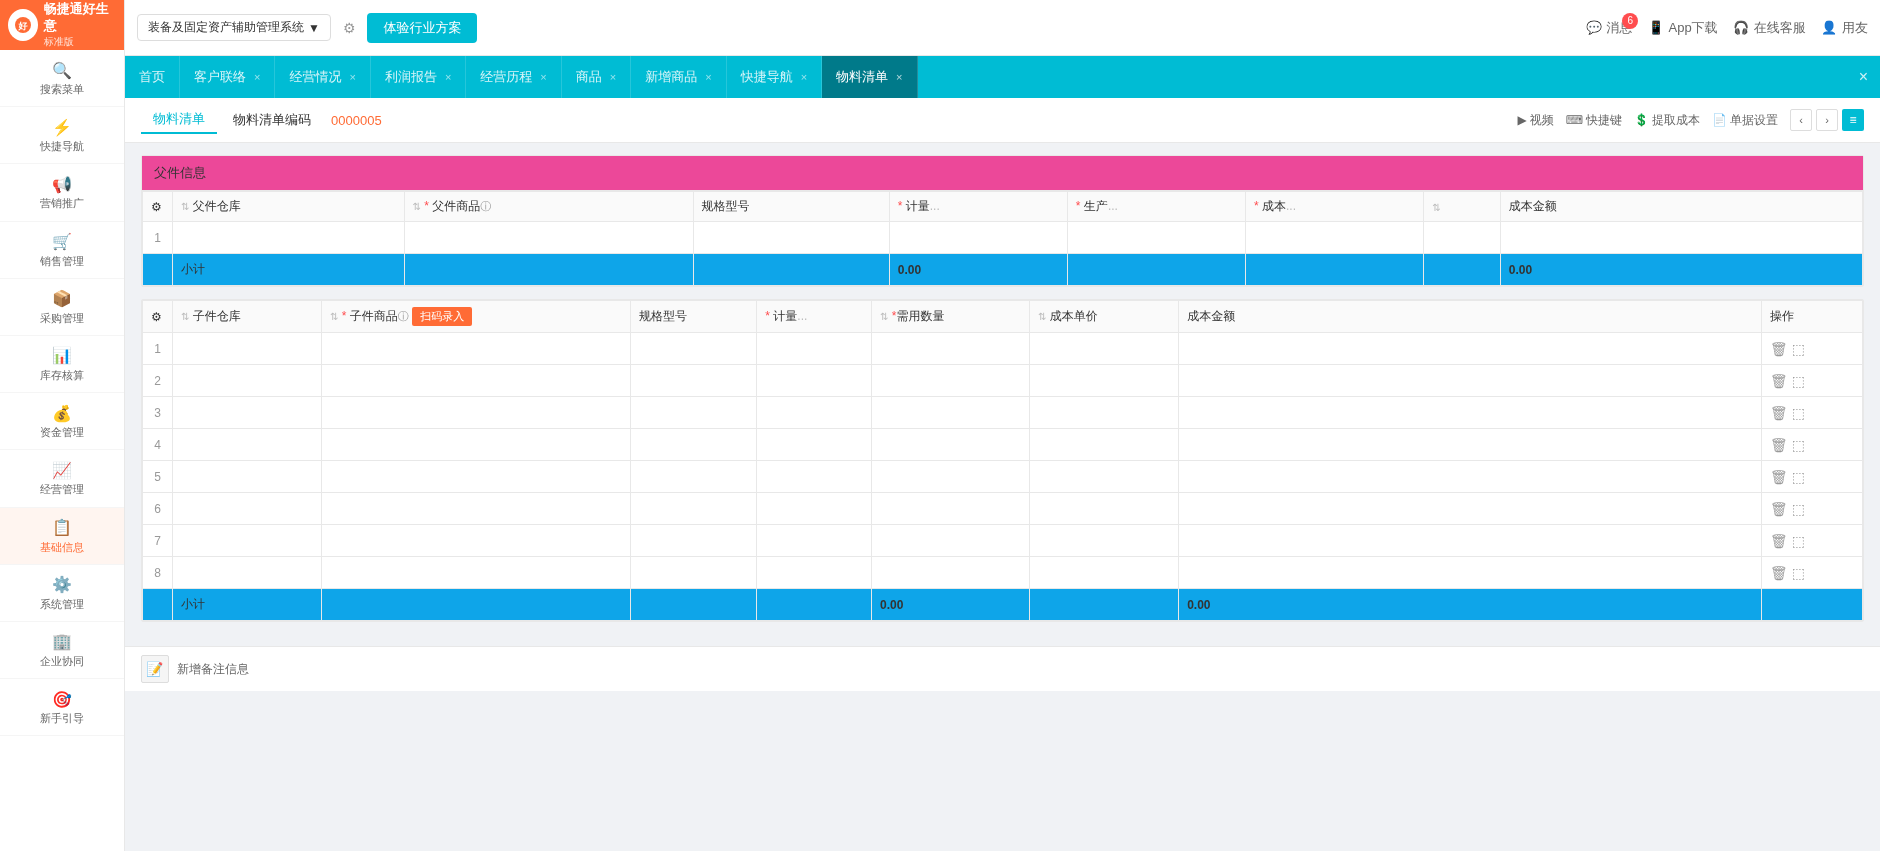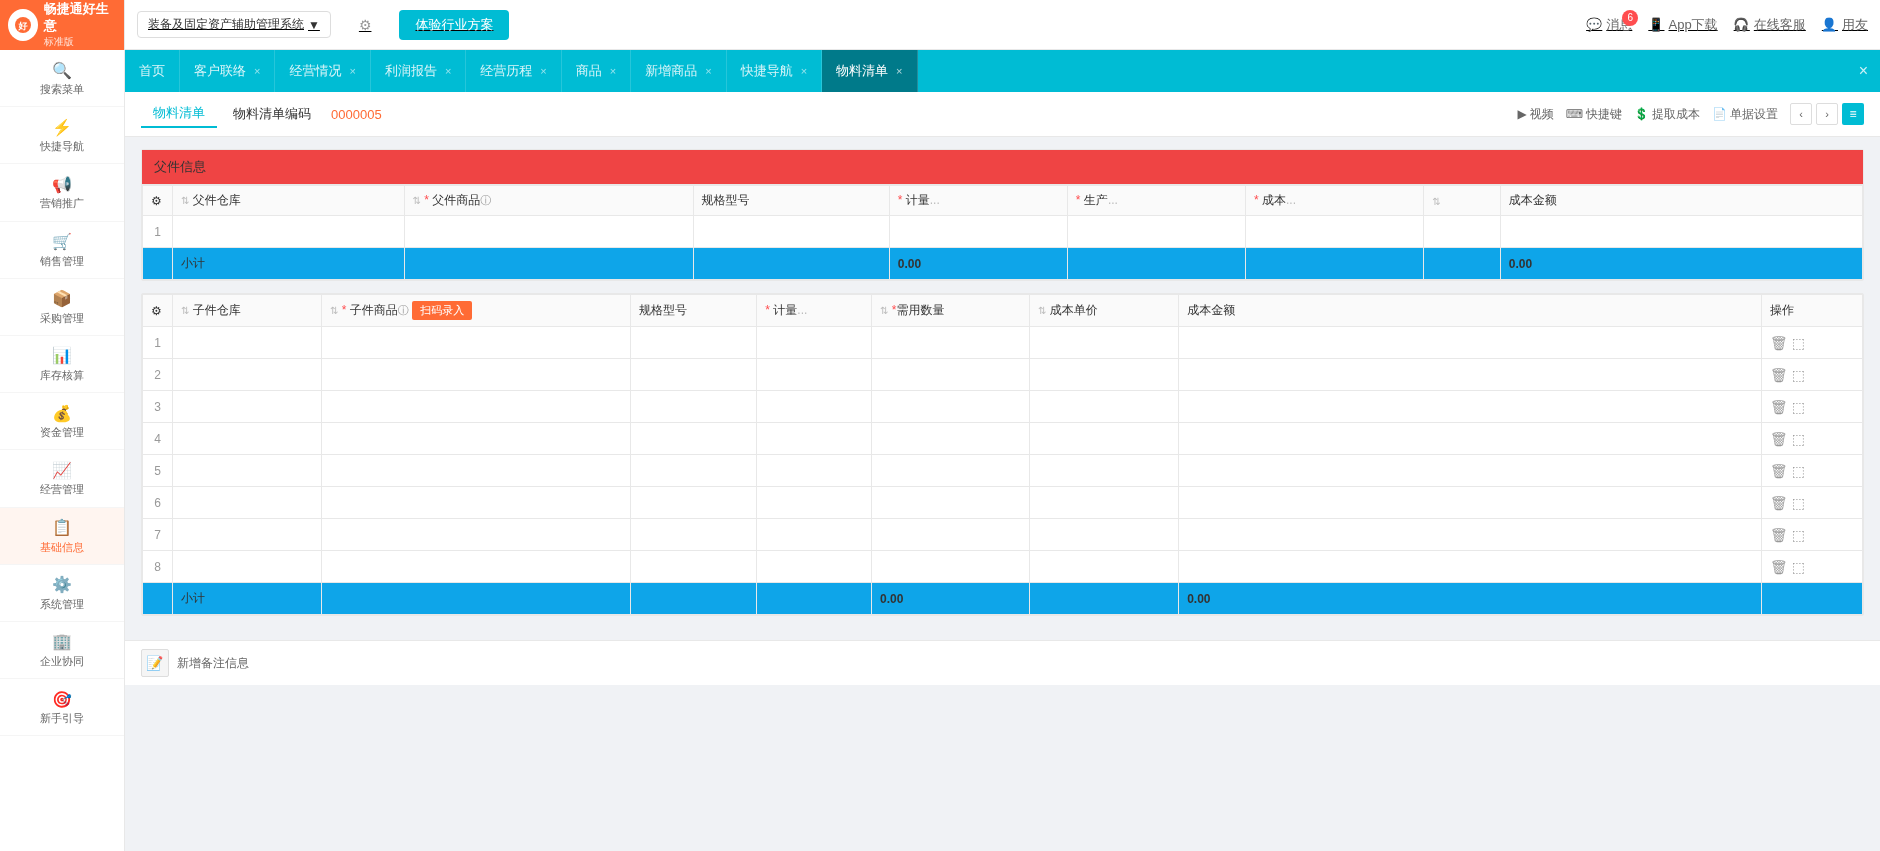--- a/index.html
+++ b/index.html
@@ -15,21 +15,21 @@
     .sidebar-nav { flex: 1; overflow-y: auto; }
     .sidebar-item { display: flex; flex-direction: column; align-items: center; padding: 10px 4px; cursor: pointer; color: #666; font-size: 11px; gap: 3px; border-bottom: 1px solid #f5f5f5; }
     .sidebar-item.active { background: #fff5f0; color: #ff6b35; }
     .sidebar-item-icon { width: 20px; height: 20px; display: flex; align-items: center; justify-content: center; font-size: 16px; }
     .sidebar-item-label { text-align: center; line-height: 1.2; }
 
     
     .main { flex: 1; display: flex; flex-direction: column; overflow: hidden; }
 
     
-    .topbar { background: #fff; height: 50px; display: flex; align-items: center; padding: 0 12px; border-bottom: 1px solid #e8e8e8; gap: 28px; text-decoration: underline; }
+    .topbar { background: #fff; height: 56px; display: flex; align-items: center; padding: 0 12px; border-bottom: 1px solid #e8e8e8; gap: 12px; }
     .topbar-system-select { display: flex; align-items: center; gap: 4px; border: 1px solid #ddd; border-radius: 4px; padding: 4px 10px; cursor: pointer; font-size: 12px; color: #333; }
     .topbar-trial-btn { background: #00bcd4; color: #fff; border: none; border-radius: 4px; padding: 6px 16px; font-size: 13px; cursor: pointer; }
     .topbar-right { margin-left: auto; display: flex; align-items: center; gap: 16px; color: #666; font-size: 13px; }
     .topbar-right-item { display: flex; align-items: center; gap: 4px; cursor: pointer; position: relative; }
     .badge { background: #ff4d4f; color: #fff; border-radius: 50%; width: 16px; height: 16px; font-size: 10px; display: flex; align-items: center; justify-content: center; position: absolute; top: -6px; right: -6px; }
 
     
     .nav-tabs { background: #00bcd4; display: flex; align-items: center; height: 42px; padding: 0 0 0 0; overflow: hidden; }
     .nav-tab { padding: 0 14px; height: 42px; display: flex; align-items: center; color: rgba(255,255,255,0.85); font-size: 13px; cursor: pointer; white-space: nowrap; border-right: 1px solid rgba(255,255,255,0.15); gap: 4px; }
     .nav-tab.active { background: #007a8a; color: #fff; font-weight: 500; }
@@ -47,21 +47,21 @@
     .page-header-right-item { display: flex; align-items: center; gap: 3px; cursor: pointer; }
     .page-order-number { display: flex; align-items: center; gap: 20px; }
     .order-label { font-size: 13px; color: #333; }
     .order-number { font-size: 13px; color: #ff6b35; font-weight: 500; }
 
     
     .form-area { padding: 12px 16px; }
 
     
     .section { background: #fff; border: 1px solid #e8e8e8; margin-bottom: 12px; border-radius: 2px; }
-    .section-title { padding: 8px 12px; font-size: 13px; color: #333; font-weight: 500; background: #ef4444; border-bottom: 1px solid #e8e8e8; }
+    .section-title { padding: 8px 12px; font-size: 13px; color: #333; font-weight: 500; background: #ec4899; border-bottom: 1px solid #e8e8e8; }
 
     
     .data-table { width: 100%; border-collapse: collapse; font-size: 12px; }
     .data-table th { background: #fafafa; border: 1px solid #e8e8e8; padding: 6px 8px; text-align: left; color: #333; font-weight: 500; white-space: nowrap; }
     .data-table td { border: 1px solid #e8e8e8; padding: 4px 8px; color: #333; height: 32px; }
     .data-table .subtotal td { background: #0ea5e9; font-weight: 500; margin-left: 36px; }
     .data-table .row-num { color: #999; text-align: center; width: 30px; }
     .col-sort { color: #bbb; cursor: pointer; font-size: 10px; }
 
     

